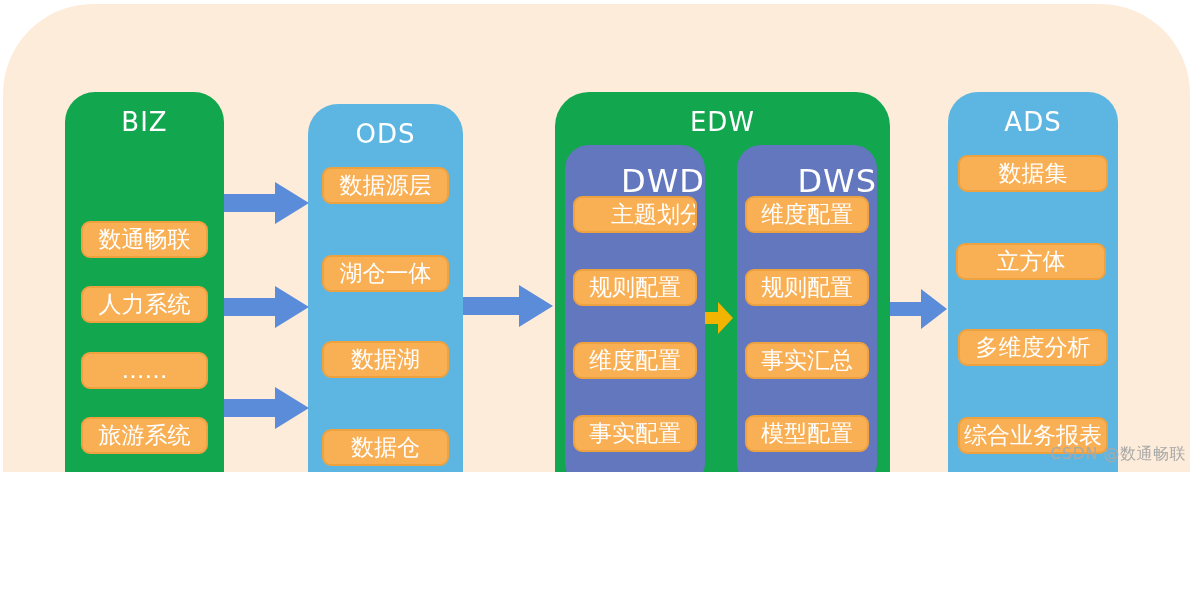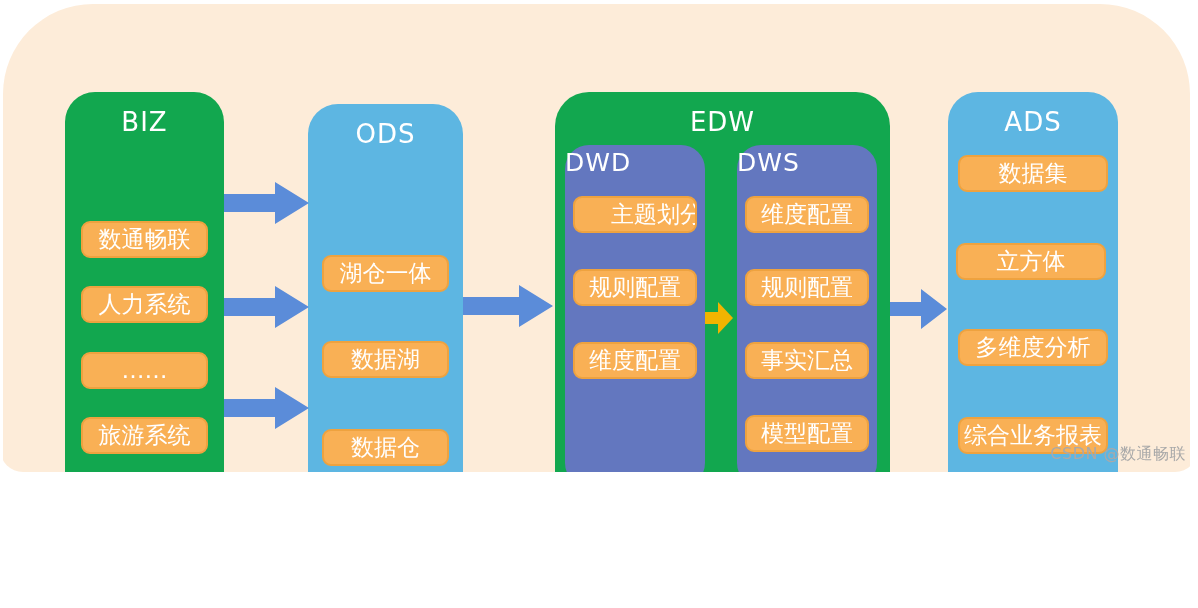--- a/index.html
+++ b/index.html
@@ -18,21 +18,20 @@
   *{margin:0;padding:0;box-sizing:border-box;}
   body{
     background:var(--background);
     font-family:"DejaVu Sans","Liberation Sans",sans-serif;
   }
   .stage{
     position:relative;
     width:1198px;height:472px;
     background:var(--background);
     overflow:hidden;
-    border-radius:23px;
   }
   .canvas{
     position:absolute;
     left:3px;top:4px;width:1187px;height:599px;
     background:var(--canvas);
     border-radius:90px;
   }
   .panel{
     position:absolute;
   }
@@ -48,24 +47,24 @@
     top:13px;left:0;width:100%;
     text-align:center;
     color:var(--text-white);
     font-size:26px;
     letter-spacing:1px;
     font-weight:500;
     line-height:34px;
   }
   .sub-title{
     position:absolute;
-    top:2px;left:0;width:100%;
-    text-align:left;
+    top:20px;left:0;width:100%;
+    text-align:right;
     color:var(--text-white);
-    font-size:25px;
+    font-size:32px;
     letter-spacing:1px;
     font-weight:500;
     line-height:32px;
   }
   .chip{
     position:absolute;
     height:37px;
     background:var(--orange);
     border:2px solid var(--orange-border);
     border-radius:9px;
@@ -98,33 +97,35 @@
   <section class="panel green" style="left:65px;top:92px;width:159px;height:423px;border-radius:30px;">
     <div class="col-title">BIZ</div>
     <div class="chip" style="left:16px;top:129px;width:127px;">数通畅联</div>
     <div class="chip" style="left:16px;top:194px;width:127px;">人力系统</div>
     <div class="chip" style="left:16px;top:260px;width:127px;">……</div>
     <div class="chip" style="left:16px;top:325px;width:127px;">旅游系统</div>
   </section>
 
   <section class="panel blue" style="left:308px;top:104px;width:155px;height:423px;border-radius:30px;">
     <div class="col-title">ODS</div>
+    <div class="chip" style="left:14px;top:63px;width:127px;">数据源层</div>
     <div class="chip" style="left:14px;top:151px;width:127px;">湖仓一体</div>
     <div class="chip" style="left:14px;top:325px;width:127px;">数据仓</div>
     <div class="chip" style="left:14px;top:237px;width:127px;">数据湖</div>
   </section>
 
   <section class="panel green" style="left:555px;top:92px;width:335px;height:423px;border-radius:34px;">
     <div class="col-title">EDW</div>
 
     <div class="subpanel" style="left:10px;top:53px;width:140px;height:342px;">
       <div class="sub-title">DWD</div>
       <div class="chip" style="left:8px;top:51px;width:124px;padding-left:36px;">主题划分</div>
       <div class="chip" style="left:8px;top:124px;width:124px;">规则配置</div>
       <div class="chip" style="left:8px;top:197px;width:124px;">维度配置</div>
+      <div class="chip" style="left:8px;top:270px;width:124px;">事实配置</div>
     </div>
 
     <div class="subpanel" style="left:182px;top:53px;width:140px;height:342px;">
       <div class="sub-title">DWS</div>
       <div class="chip" style="left:8px;top:51px;width:124px;">维度配置</div>
       <div class="chip" style="left:8px;top:124px;width:124px;">规则配置</div>
       <div class="chip" style="left:8px;top:197px;width:124px;">事实汇总</div>
       <div class="chip" style="left:8px;top:270px;width:124px;">模型配置</div>
     </div>
   </section>

